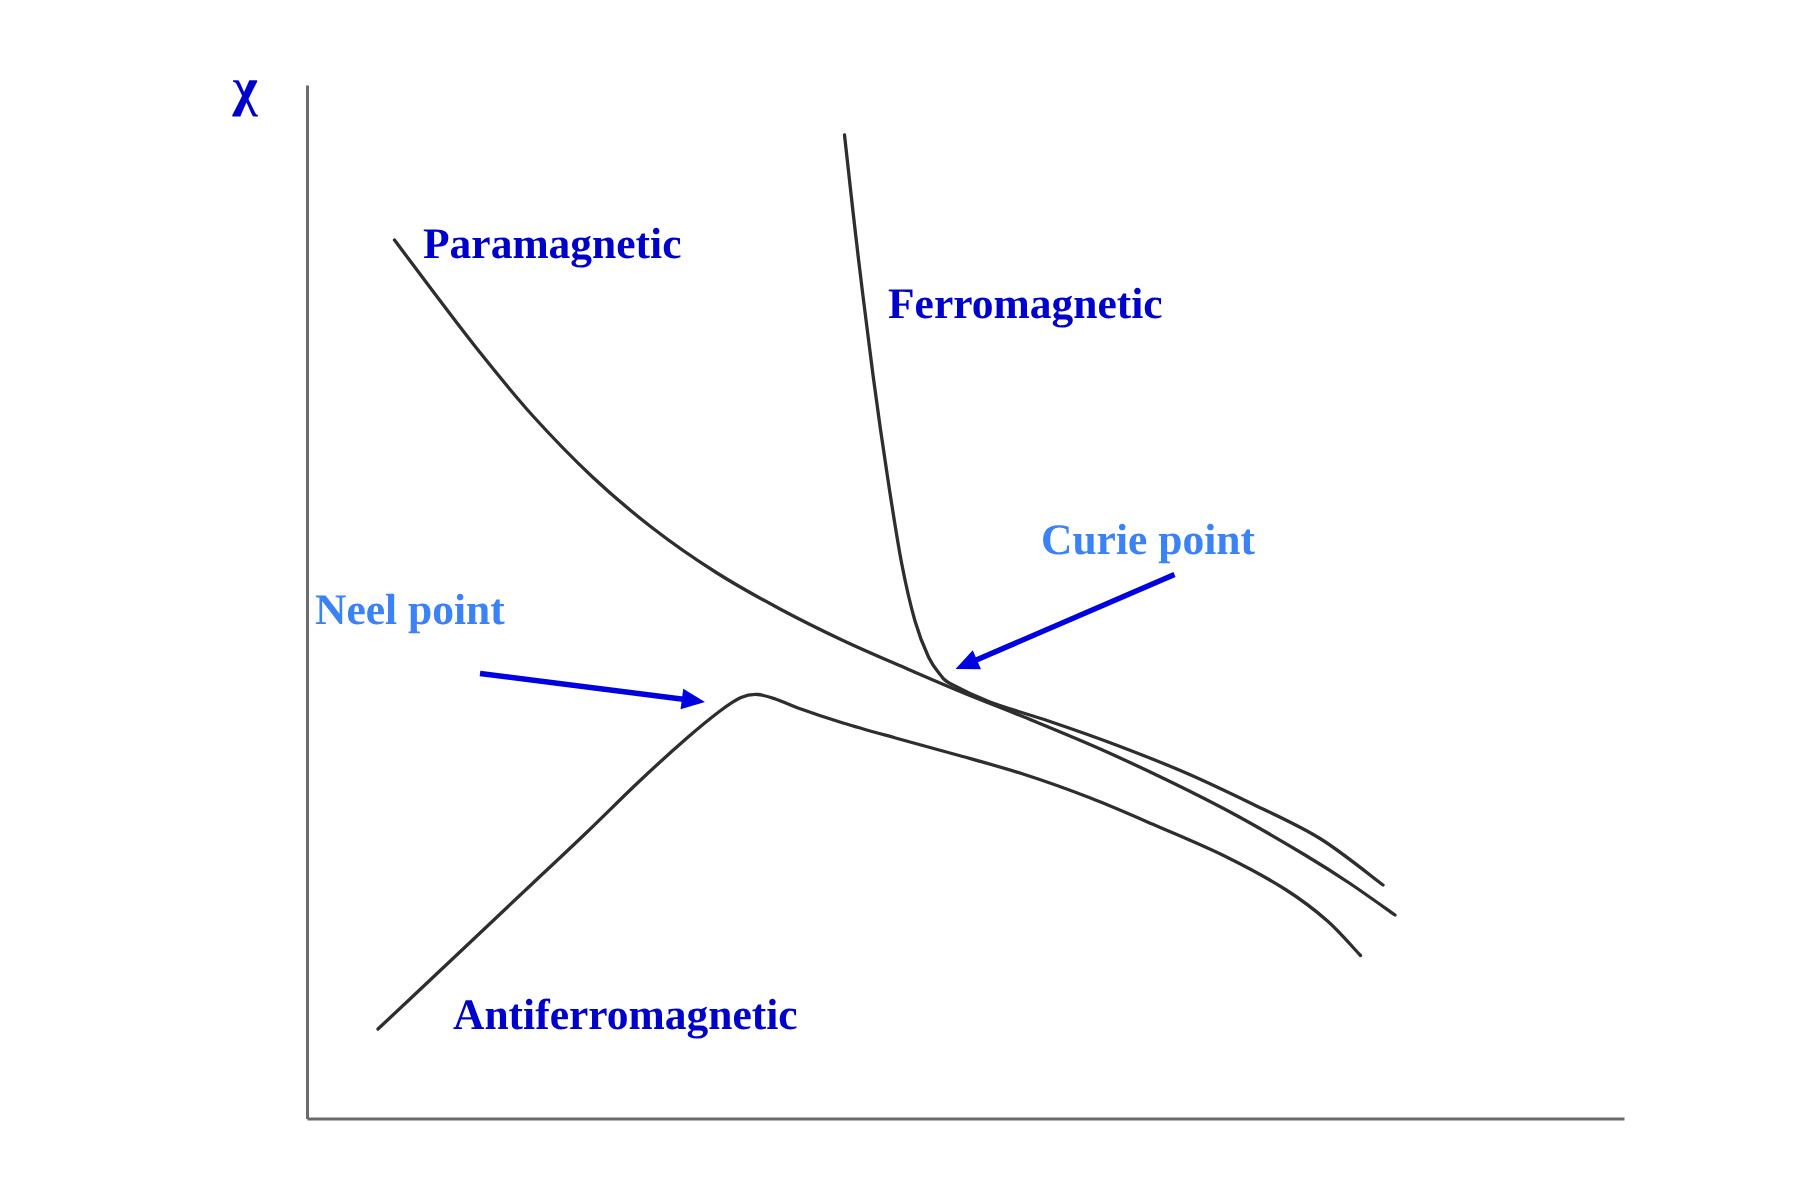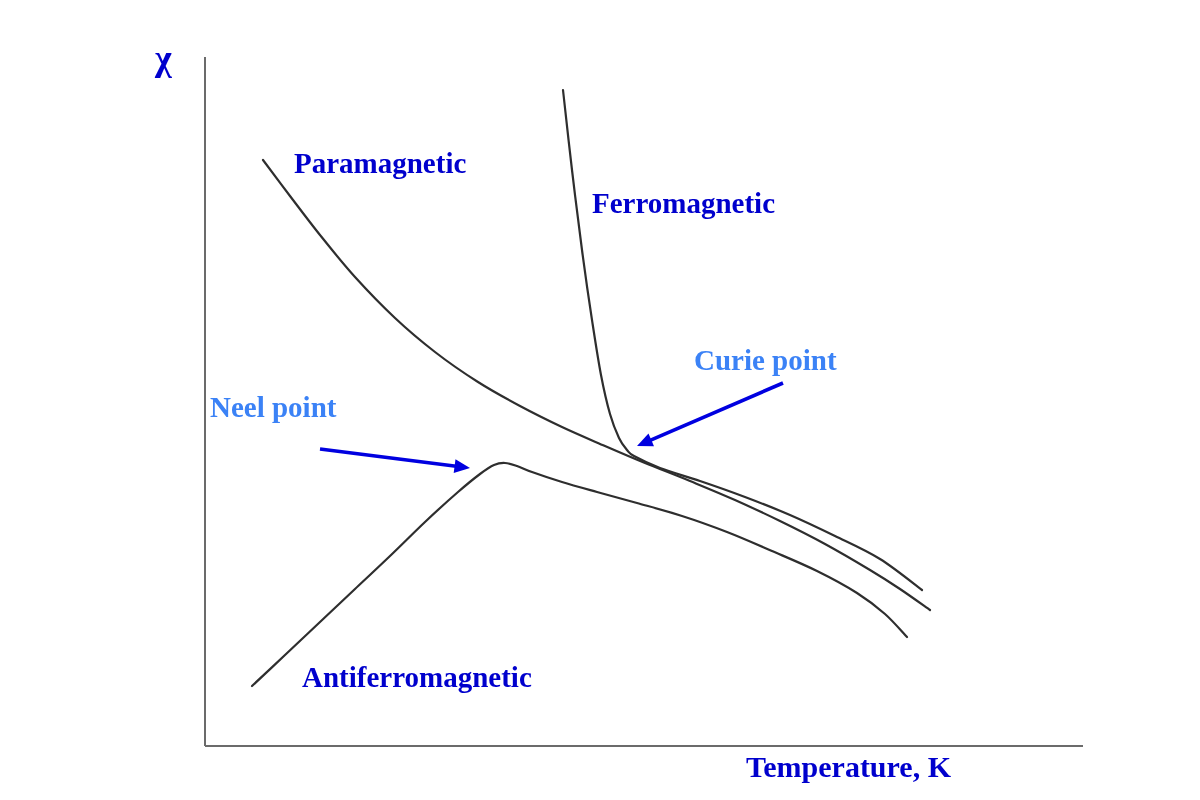--- a/index.html
+++ b/index.html
@@ -15,21 +15,21 @@
     position:absolute;
     font-weight:bold;
     white-space:nowrap;
     line-height:1;
     user-select:none;
   }
   .series-label{font-size:29px;color:#0000cd;}
   .annotation{font-size:29px;color:#3b82f6;}
   .ylabel{left:155px;top:40px;font-size:36px;color:#0000cd;}
   .xlabel{left:746px;top:752px;font-size:30px;color:#0000cd;}
-  .s0{left:294px;top:149px;text-align:center;}
+  .s0{left:282px;top:149px;text-align:center;}
   .s1{left:592px;top:189px;}
   .s2{left:302px;top:663px;}
   .a0{left:210px;top:393px;}
   .a1{left:694px;top:346px;}
 </style>
 </head>
 <body>
 
 <div class="stage">
   <svg id="chart-svg" width="1200" height="800">
@@ -39,21 +39,20 @@
       <path d="M563 90 C564.5 103.3,568.8 143.3,572 170 C575.2 196.7,578.7 225.0,582 250 C585.3 275.0,588.8 299.2,592 320 C595.2 340.8,598.0 359.3,601 375 C604.0 390.7,607.0 403.5,610 414 C613.0 424.5,616.2 432.0,619 438 C621.8 444.0,624.5 447.0,627 450 C629.5 453.0,628.5 453.0,634 456 C639.5 459.0,649.0 463.8,660 468 C671.0 472.2,685.8 476.2,700 481 C714.2 485.8,730.0 491.3,745 497 C760.0 502.7,775.0 508.5,790 515 C805.0 521.5,820.0 528.7,835 536 C850.0 543.3,865.5 550.0,880 559 C894.5 568.0,915.0 584.8,922 590" fill="none" stroke="#2e2e2e" stroke-width="2.2" stroke-linecap="round" stroke-linejoin="round"></path>
       <path d="M252 686 C257.5 680.8,273.7 665.7,285 655 C296.3 644.3,308.3 633.0,320 622 C331.7 611.0,343.3 600.0,355 589 C366.7 578.0,378.3 567.2,390 556 C401.7 544.8,413.7 532.7,425 522 C436.3 511.3,448.8 500.0,458 492 C467.2 484.0,474.0 478.5,480 474 C486.0 469.5,489.8 466.8,494 465 C498.2 463.2,501.2 462.8,505 463 C508.8 463.2,512.5 464.5,517 466 C521.5 467.5,524.5 469.3,532 472 C539.5 474.7,551.2 478.7,562 482 C572.8 485.3,584.5 488.5,597 492 C609.5 495.5,622.8 499.0,637 503 C651.2 507.0,667.0 511.2,682 516 C697.0 520.8,712.0 526.2,727 532 C742.0 537.8,757.0 544.5,772 551 C787.0 557.5,802.8 564.0,817 571 C831.2 578.0,845.7 585.8,857 593 C868.3 600.2,876.7 606.7,885 614 C893.3 621.3,903.3 633.2,907 637" fill="none" stroke="#2e2e2e" stroke-width="2.2" stroke-linecap="round" stroke-linejoin="round"></path>
       <line x1="320" y1="449" x2="462.1" y2="467.0" stroke="#0000e0" stroke-width="3.6"></line>
       <polygon points="470.0,468.0 453.7,472.9 455.5,459.2" fill="#0000e0"></polygon>
       <line x1="783" y1="383" x2="644.3" y2="442.8" stroke="#0000e0" stroke-width="3.6"></line>
       <polygon points="637.0,446.0 648.5,433.5 654.0,446.2" fill="#0000e0"></polygon>
     </svg>
 
   <div class="txt ylabel">χ</div>
 
-  <div class="txt xlabel">Temperature, K</div>
 
   <div class="txt series-label s0">Paramagnetic</div>
 
   <div class="txt series-label s1">Ferromagnetic</div>
 
   <div class="txt series-label s2">Antiferromagnetic</div>
 
   <div class="txt annotation a0">Neel point</div>
 
   <div class="txt annotation a1">Curie point</div>

